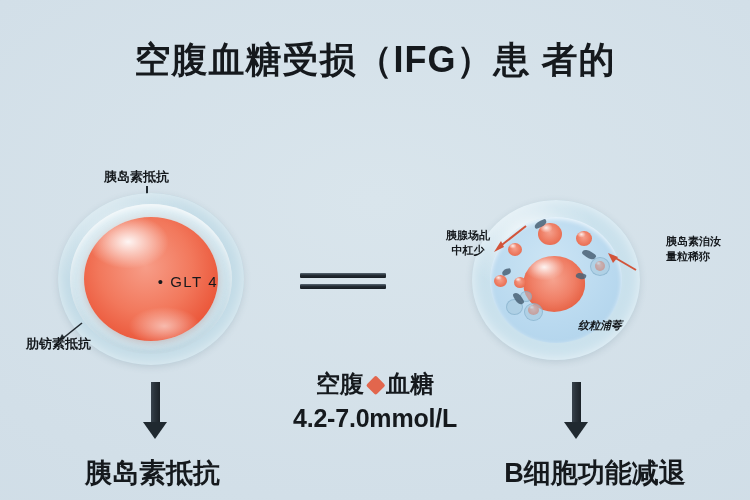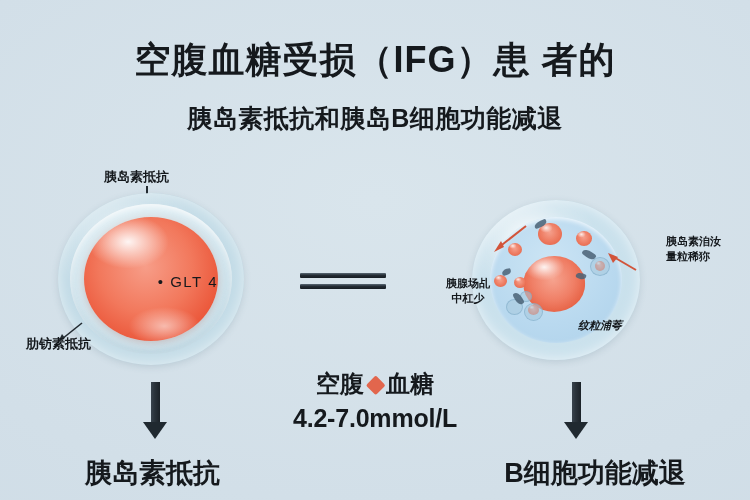--- a/index.html
+++ b/index.html
@@ -248,21 +248,20 @@
   .lbl-r1 {
     position: absolute;
     left: 446px;
     top: 228px;
     font-size: 11px;
     font-weight: 700;
     line-height: 15px;
     color: #14181c;
     text-align: center;
     white-space: nowrap;
-    margin-top: 48px;
   }
   .lbl-r2 {
     position: absolute;
     left: 638px;
     top: 234px;
     font-size: 11px;
     font-weight: 700;
     line-height: 15px;
     color: #14181c;
     white-space: nowrap;
@@ -321,21 +320,20 @@
     color: #15191d;
     white-space: nowrap;
   }
 </style>
 </head>
 <body>
 
 <div class="stage">
 
   <div class="title-main">空腹血糖受损（IFG）患 者的</div>
-  <div class="title-sub">胰岛素抵抗和胰岛B细胞功能减退</div>
 
   <div class="lbl-ins-res">胰岛素抵抗</div>
   <div class="arrow-thin-down"></div>
 
   <div class="cell-left">
     <div class="cell-left-ring"></div>
     <div class="nucleus-left">
       <div class="glt4-label">• GLT 4</div>
     </div>
   </div>

